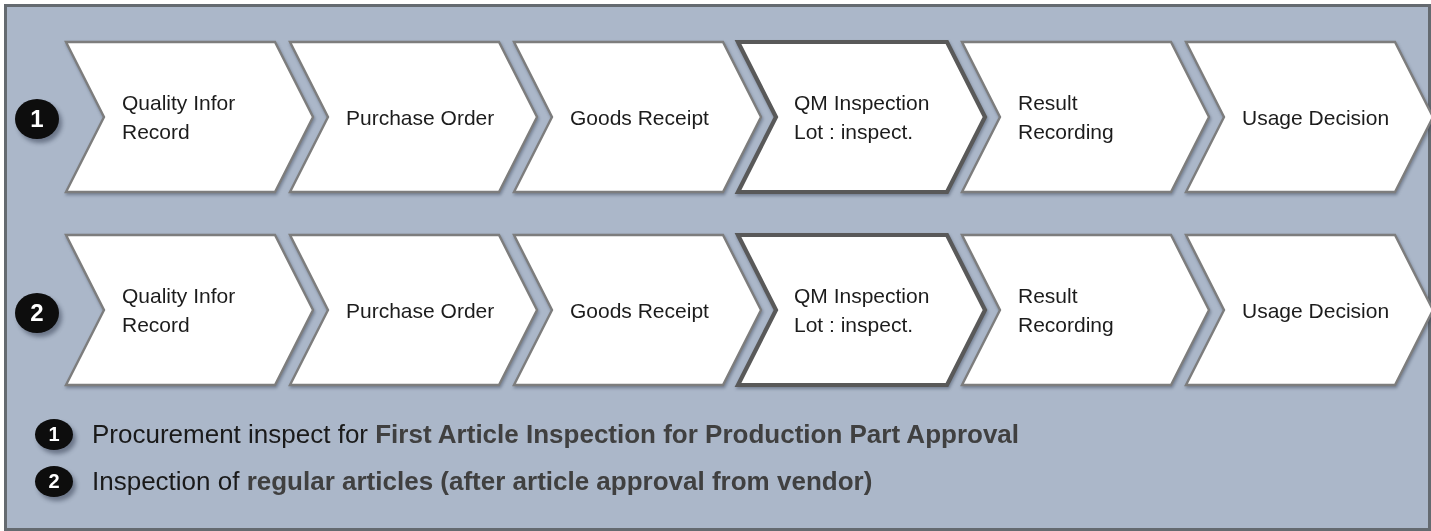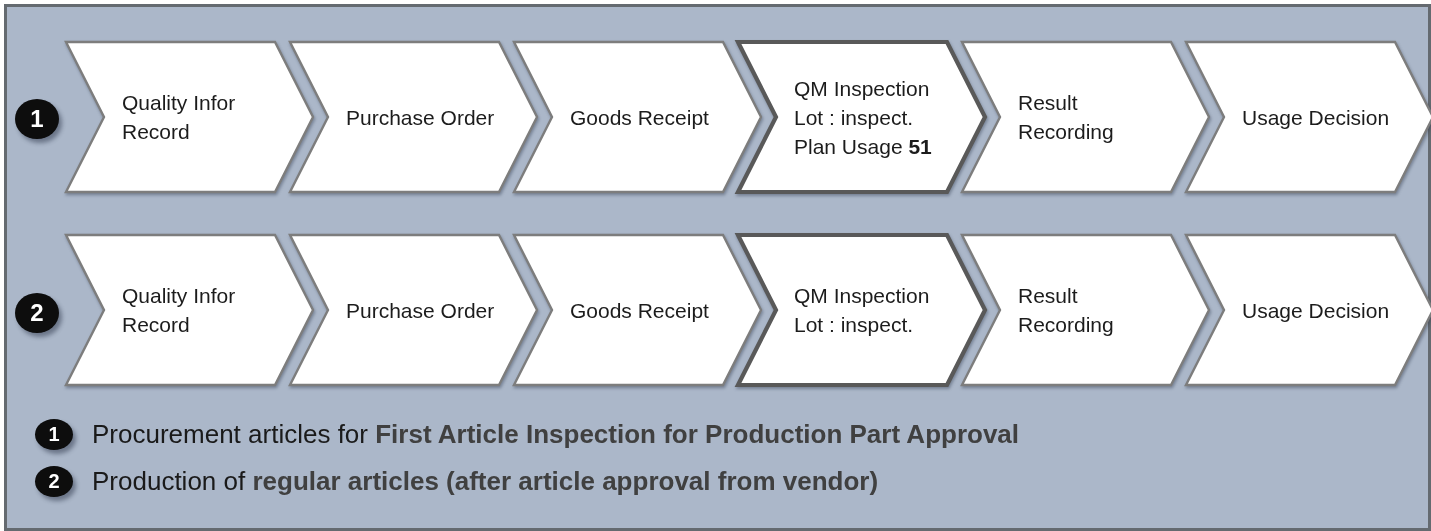--- a/index.html
+++ b/index.html
@@ -68,21 +68,20 @@
           <span class="ln">Goods Receipt</span>
         </div>
       </div>
       <div class="step hl" style="left:715px">
         <svg class="chev" viewBox="0 0 247 150" preserveAspectRatio="none">
             <polygon points="0,0 209,0 247,75 209,150 0,150 38,75"></polygon>
           </svg>
         <div class="lbl">
           <span class="ln">QM Inspection</span>
           <span class="ln">Lot : inspect.</span>
-          <span class="ln"><span>Plan Usage </span><b>51</b></span>
         </div>
       </div>
       <div class="step" style="left:939px">
         <svg class="chev" viewBox="0 0 247 150" preserveAspectRatio="none">
             <polygon points="0,0 209,0 247,75 209,150 0,150 38,75"></polygon>
           </svg>
         <div class="lbl">
           <span class="ln">Result</span>
           <span class="ln">Recording</span>
         </div>
@@ -149,26 +148,26 @@
           <span class="ln">Usage Decision</span>
         </div>
       </div>
     </div>
 
     <div class="legend-line" style="top:412px">
       <div class="badge legend-badge">
         <span>1</span>
       </div>
       <div class="ltext">
-        <span class="lead">Procurement articles for </span><span class="emph">First Article Inspection for Production Part Approval</span>
+        <span class="lead">Procurement inspect for </span><span class="emph">First Article Inspection for Production Part Approval</span>
       </div>
     </div>
     <div class="legend-line" style="top:459px">
       <div class="badge legend-badge">
         <span>2</span>
       </div>
       <div class="ltext">
-        <span class="lead">Production of </span><span class="emph">regular articles (after article approval from vendor)</span>
+        <span class="lead">Inspection of </span><span class="emph">regular articles (after article approval from vendor)</span>
       </div>
     </div>
 
   </div>
 </div>
 
 </body></html>

